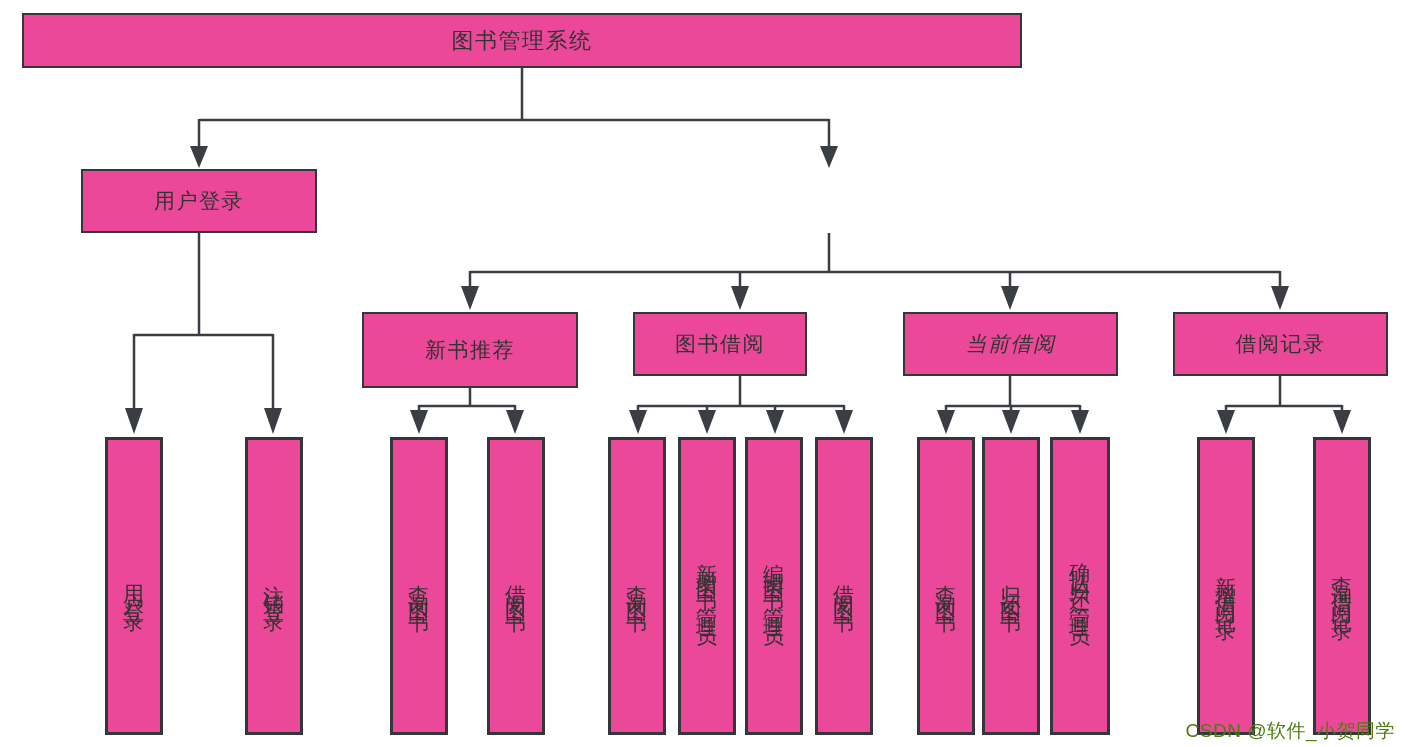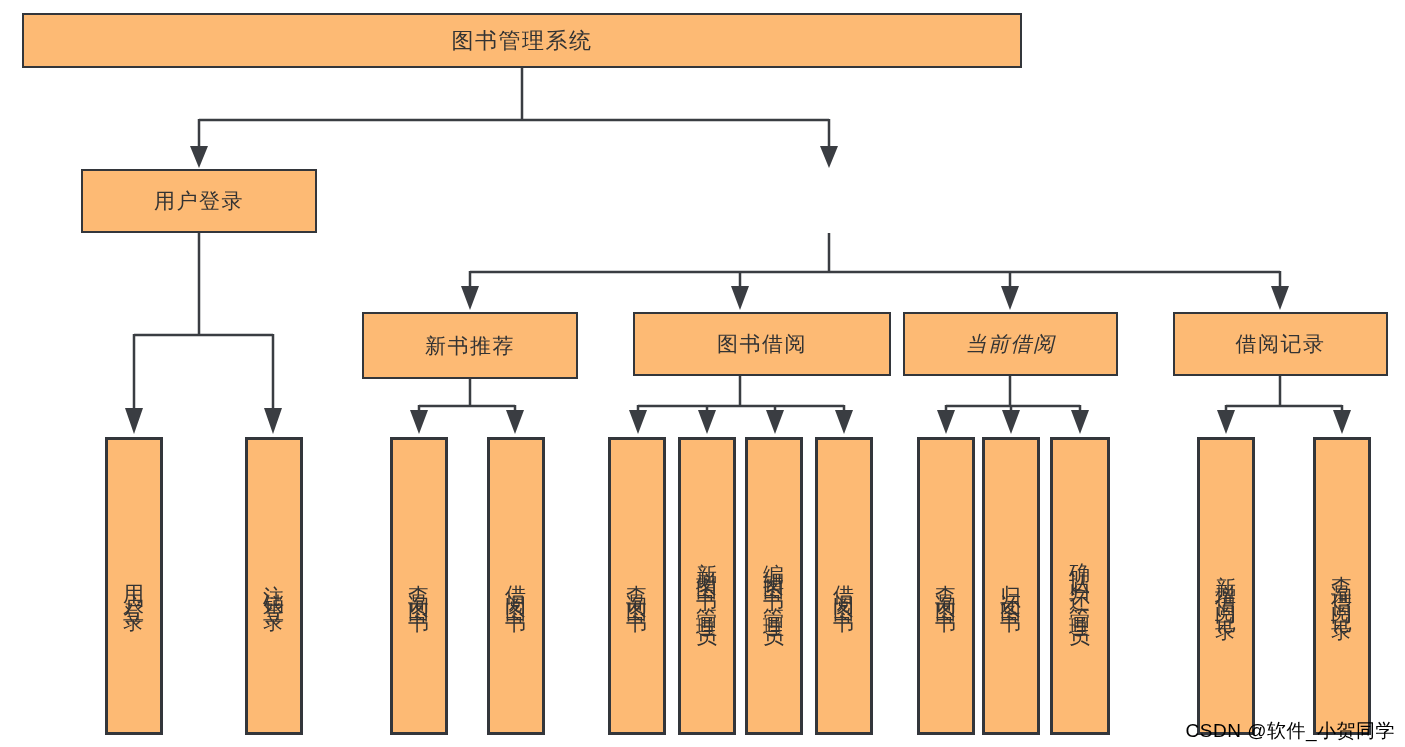--- a/index.html
+++ b/index.html
@@ -7,58 +7,58 @@
     position:relative;
     width:1405px; height:747px;
     background:#ffffff;
     font-family:"Liberation Sans","DejaVu Sans",sans-serif;
     color:#333333;
     overflow:hidden;
   }
   .connectors { position:absolute; left:0; top:0; width:1405px; height:747px; }
   .box {
     position:absolute;
-    background:#fdba74;
+    background:#ec4899;
     border:2.5px solid #33363b;
     box-sizing:border-box;
     display:flex; align-items:center; justify-content:center;
     text-align:center;
   }
   .leaf { border-width:3px; }
   .h-label { font-size:21px; letter-spacing:1.5px; white-space:nowrap; }
   .root-label { font-size:22px; }
   .v-label {
     writing-mode:vertical-rl;
     text-orientation:mixed;
     font-size:21px;
     letter-spacing:9px;
     line-height:1;
     white-space:nowrap;
   }
   
   .n-root  { left:22px;  top:13px;  width:1000px; height:55px; }
   .n-l2a   { left:81px;  top:169px; width:236px;  height:64px; }
   .n-l2b   { left:711px; top:169px; width:236px;  height:64px; }
-  .n-l3a   { left:362px; top:312px; width:216px;  height:67px; }
-  .n-l3b   { left:633px; top:312px; width:258px;  height:64px; }
+  .n-l3a   { left:362px; top:312px; width:216px;  height:76px; }
+  .n-l3b   { left:633px; top:312px; width:174px;  height:64px; }
   .n-l3c   { left:903px; top:312px; width:215px;  height:64px;font-style:italic; }
   .n-l3d   { left:1173px;top:312px; width:215px;  height:64px; }
   .lf      { top:437px;  width:58px; height:298px; }
   .lf0  { left:105px; }  .lf1  { left:245px; }
   .lf2  { left:390px; }  .lf3  { left:487px; }
   .lf4  { left:608px; }  .lf5  { left:678px; }
   .lf6  { left:745px; }  .lf7  { left:815px; }
   .lf8  { left:917px; }  .lf9  { left:982px; }
   .lf10 { left:1050px; width:60px; }
   .lf11 { left:1197px; } .lf12 { left:1313px; }
   .watermark {
     position:absolute;
     right:10px; bottom:3px;
     font-size:19px;
-    color:#000000;
+    color:#4d7c0f;
     z-index:10;
     letter-spacing:0.5px;
     white-space:nowrap;
   }
 </style>
 </head>
 <body>
 
 <div class="canvas">
 

